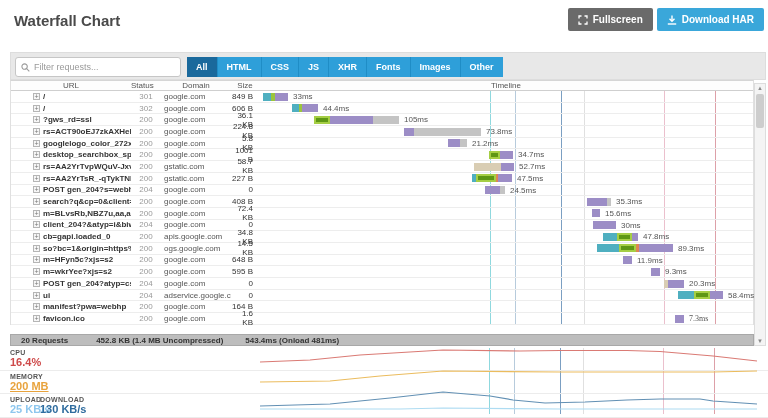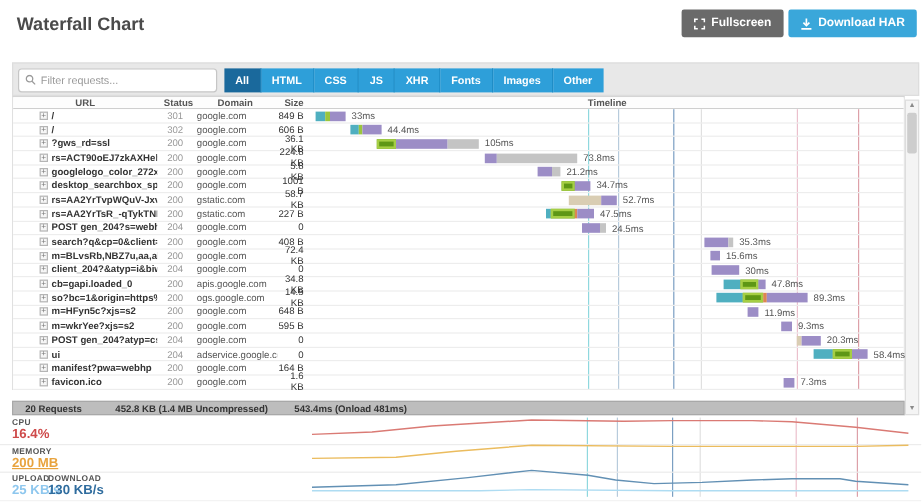--- a/index.html
+++ b/index.html
@@ -21,30 +21,30 @@
   .searchbox input { border:none; outline:none; flex:1; font-size:9px; color:#555; font-family:"Liberation Sans",sans-serif; background:transparent; }
   .searchbox input::placeholder { color:#9a9a9a; }
   .tabs { position:absolute; left:176px; top:4px; height:16px; display:flex; }
   .tab { height:20px; display:flex; align-items:center; padding:0 9px; background:#2e9fd9; color:#fff; font-size:9px; font-weight:bold; border-right:1px solid #1f8dc6; cursor:pointer; }
   .tab:last-child { border-right:none; }
   .tab.active { background:#1a699c; }
 
   
   .panel { position:absolute; left:10px; top:80px; width:744px; border-left:1px solid #e0e0e0; border-right:1px solid #e0e0e0; border-top:1px solid #d5d5d5; }
   .group-row { height:10px; display:flex; align-items:center; padding-left:5px; font-size:8px; font-weight:bold; color:#222; background:#fff; }
-  .head-row { height:10px; display:flex; align-items:center; background:#fdfdfd; border-bottom:1px solid #cfcfcf; font-size:8px; font-weight:bold; color:#555; }
+  .head-row { height:10px; display:flex; align-items:center; background:#fdfdfd; border-bottom:1px solid #cfcfcf; font-size:8px; font-weight:normal; color:#555; }
   .rows-wrap { position:relative; height:234px; background:#fff; }
   .trow { position:relative; z-index:1; height:11.7px; display:flex; align-items:center; border-bottom:1px solid #ededed; font-size:8px; }
   .c-url { width:120px; display:flex; align-items:center; gap:3px; padding-left:22px; overflow:hidden; white-space:nowrap; color:#333; font-weight:bold; }
   .expand { flex:0 0 auto; width:7px; height:7px; border:1px solid #b5b5b5; background:#f6f6f6; color:#777; font-size:7px; line-height:5px; text-align:center; font-weight:normal; }
   .c-status { width:30px; text-align:center; color:#999; }
   .c-domain { width:70px; padding-left:3px; color:#555; overflow:hidden; white-space:nowrap; }
   .c-size { width:28px; padding-right:6px; text-align:right; color:#333; }
   .c-timeline { position:relative; flex:1; height:100%; overflow:visible; }
-  .h-url { width:120px; text-align:center; } .h-status { width:30px; text-align:right; }
+  .h-url { width:120px; text-align:center; } .h-status { width:30px; text-align:left; }
   .h-domain { width:70px; text-align:center; } .h-size { width:28px; text-align:center; }
   .h-timeline { flex:1; text-align:center; }
   .bar { position:absolute; top:1.5px; height:8px; display:flex; align-items:center; white-space:nowrap; }
   .seg { display:inline-block; height:8px; }
   .barlabel { margin-left:5px; font-size:8px; color:#555; font-weight:normal; }
   .vline { position:absolute; top:0; width:1px; z-index:0; }
 
   
   .tfoot { position:absolute; left:10px; top:334px; width:744px; height:12px; background:#bdbdbd; border:1px solid #a8a8a8; display:flex; align-items:center; font-size:8px; font-weight:bold; color:#333; }
   .tfoot span { white-space:nowrap; }
@@ -224,21 +224,21 @@
         </div>
         <div class="trow">
           <div class="c-url">
             <span class="expand">+</span>
             <span>desktop_searchbox_sprites318_...</span>
           </div>
           <div class="c-status">200</div>
           <div class="c-domain">google.com</div>
           <div class="c-size">1001 B</div>
           <div class="c-timeline">
-            <div class="bar" style="left: 203px; padding-left: 6px;">
+            <div class="bar" style="left: 224px; padding-left: 6px;">
               <span class="seg" style="width: 11px; background: rgb(94, 151, 21); border: 2px solid rgb(165, 206, 68);"></span>
               <span class="seg" style="width: 13px; background: rgb(156, 141, 198);"></span>
               <span class="barlabel">34.7ms</span>
             </div>
           </div>
         </div>
         <div class="trow">
           <div class="c-url">
             <span class="expand">+</span>
             <span>rs=AA2YrTvpWQuV-JxvxIGrPhw...</span>
@@ -256,21 +256,21 @@
         </div>
         <div class="trow">
           <div class="c-url">
             <span class="expand">+</span>
             <span>rs=AA2YrTsR_-qTykTNMKqqcGL...</span>
           </div>
           <div class="c-status">200</div>
           <div class="c-domain">gstatic.com</div>
           <div class="c-size">227 B</div>
           <div class="c-timeline">
-            <div class="bar" style="left: 196px;">
+            <div class="bar" style="left: 213px;">
               <span class="seg" style="width: 4px; background: rgb(79, 175, 192);"></span>
               <span class="seg" style="width: 20px; background: rgb(94, 151, 21); border: 2px solid rgb(165, 206, 68);"></span>
               <span class="seg" style="width: 2px; background: rgb(221, 134, 82);"></span>
               <span class="seg" style="width: 14px; background: rgb(156, 141, 198);"></span>
               <span class="barlabel">47.5ms</span>
             </div>
           </div>
         </div>
         <div class="trow">
           <div class="c-url">
@@ -443,21 +443,21 @@
         </div>
         <div class="trow">
           <div class="c-url">
             <span class="expand">+</span>
             <span>favicon.ico</span>
           </div>
           <div class="c-status">200</div>
           <div class="c-domain">google.com</div>
           <div class="c-size">1.6 KB</div>
           <div class="c-timeline">
-            <div class="bar" style="left: 394px;">
+            <div class="bar" style="left: 416px; font-family: Liberation Serif, serif;">
               <span class="seg" style="width: 9px; background: rgb(156, 141, 198);"></span>
               <span class="barlabel">7.3ms</span>
             </div>
           </div>
         </div>
       </div>
   </div>
 
   <div class="tfoot">
     <span class="f1">20 Requests</span>

